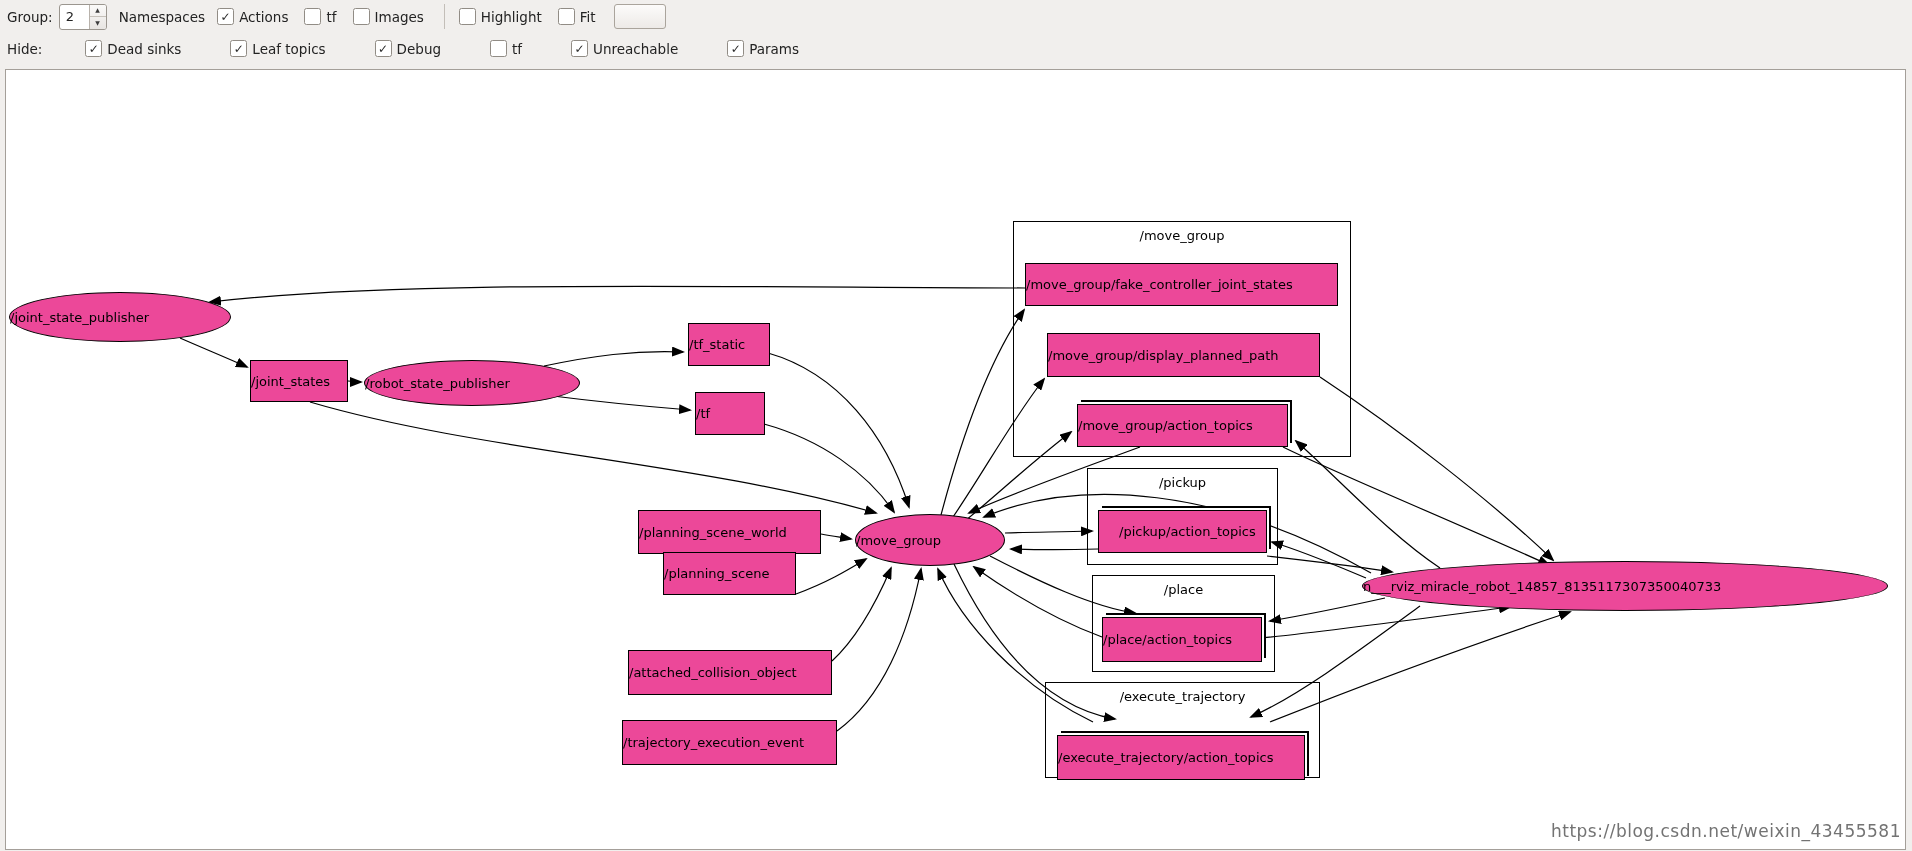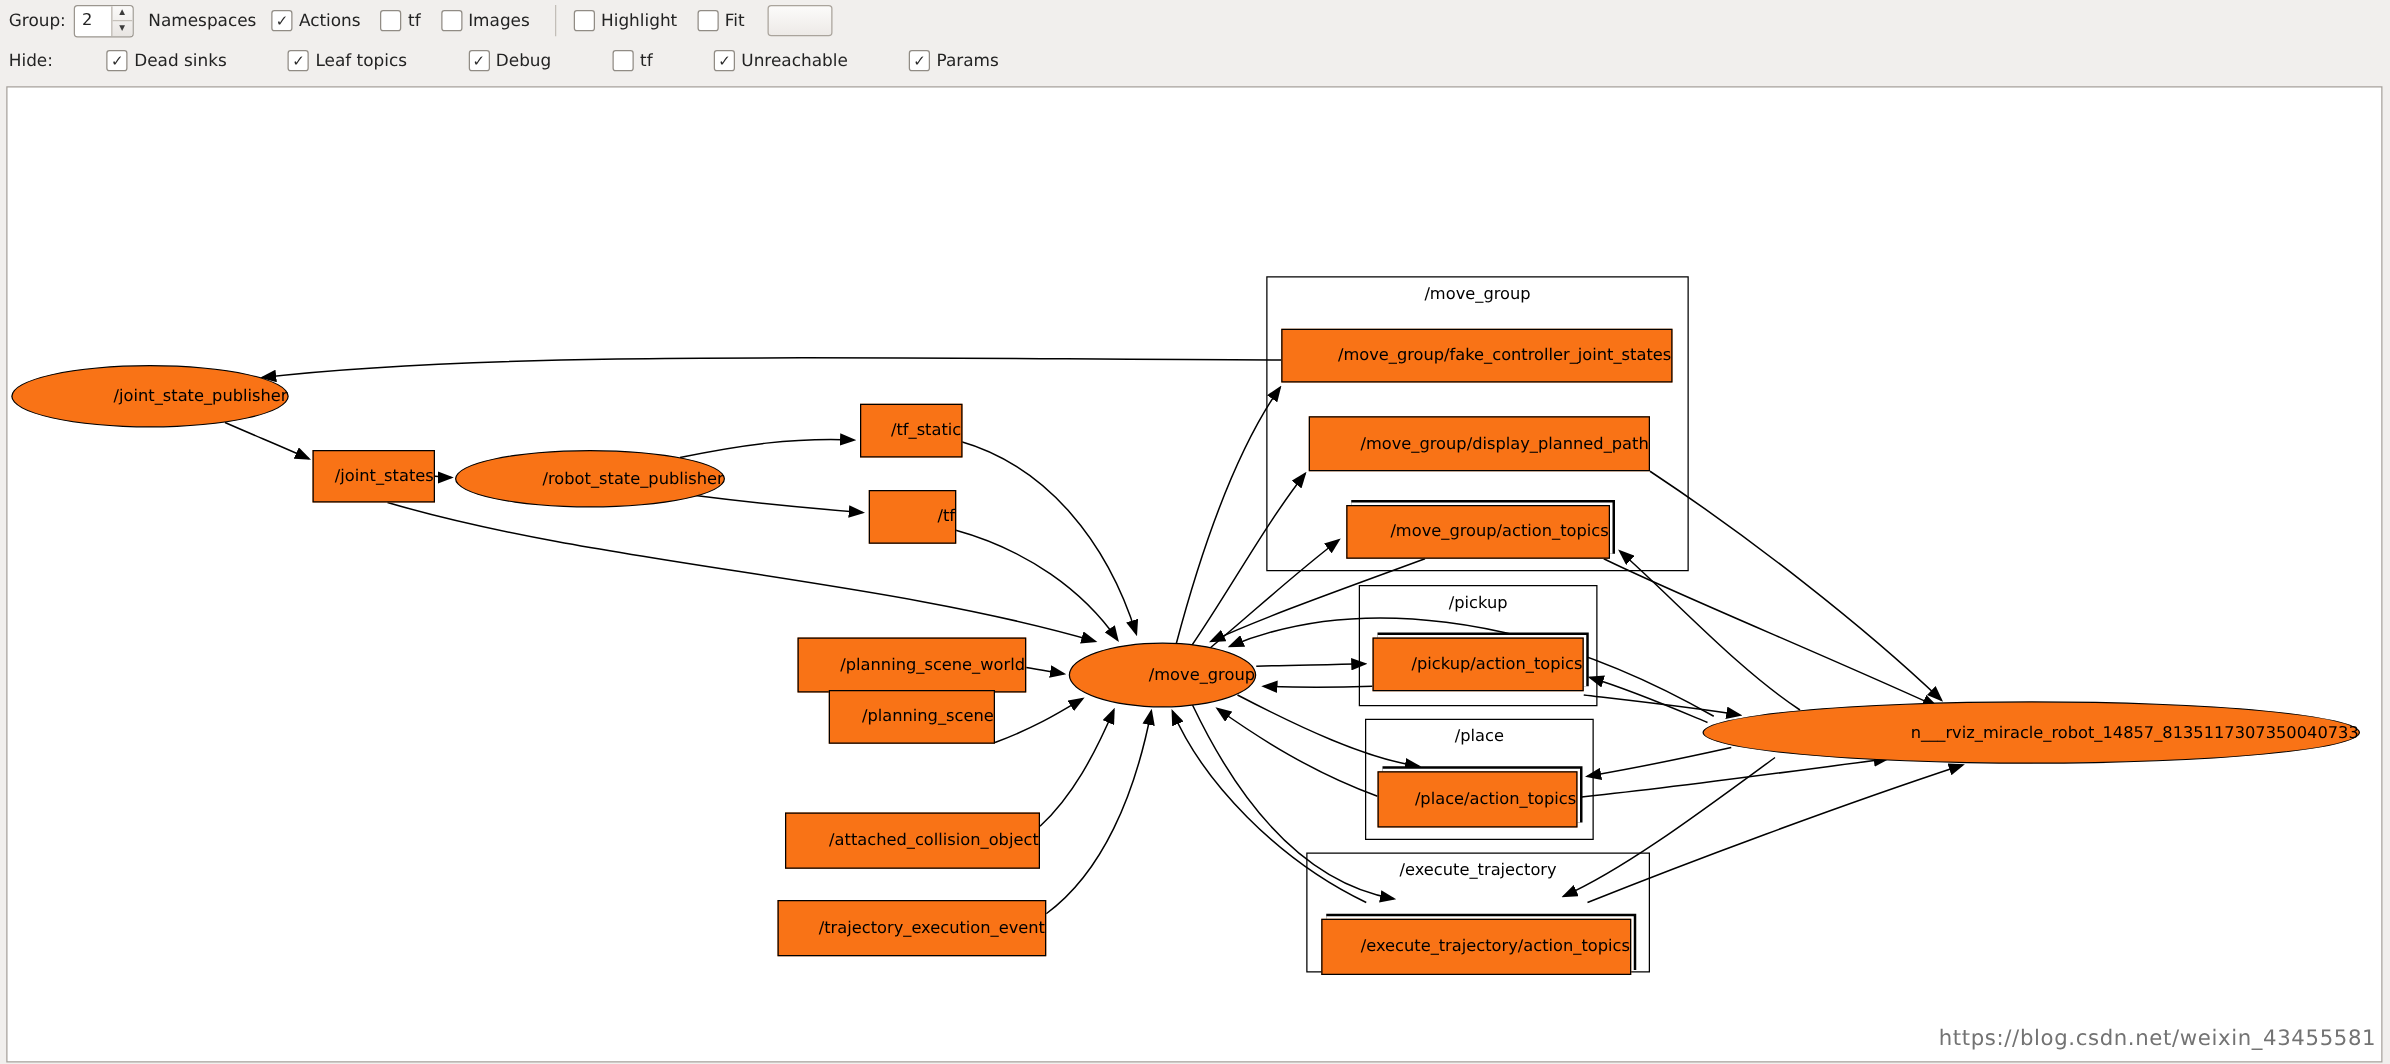--- a/index.html
+++ b/index.html
@@ -25,22 +25,22 @@
   .vsep{width:1px;height:25px;background:#c3beb8;margin:0 14px 0 4px;}
   .blank-btn{width:52px;height:25px;border:1px solid #aaa49c;border-radius:3px;
     background:linear-gradient(#fcfbfa,#edeae7);margin-left:2px;}
   
   .canvas-frame{position:absolute;left:5px;top:69px;width:1899px;height:779px;
     background:#ffffff;border:1px solid #a49f99;}
   .graph-layer{position:absolute;left:0;top:0;width:1912px;height:851px;}
   svg.edges{position:absolute;left:0;top:0;pointer-events:none;}
   .cluster{position:absolute;border:1px solid #000;background:transparent;box-sizing:border-box;}
   .cluster .ctitle{display:block;text-align:center;padding-top:6px;font-size:13px;color:#000;}
-  .node{position:absolute;display:flex;align-items:center;justify-content:flex-end;
-    box-sizing:border-box;background:#f97316;border:1px solid #000;color:#000;
+  .node{position:absolute;display:flex;align-items:center;justify-content:flex-start;
+    box-sizing:border-box;background:#ec4899;border:1px solid #000;color:#000;
     font-size:13px;white-space:nowrap;z-index:3;}
   .node.ellipse{border-radius:50%;}
   .node.box3d{box-shadow:3px -3px 0 -1px #ffffff,4px -4px 0 0 #000;}
   .watermark{position:absolute;right:11px;top:821px;font-size:17px;color:#737373;
     letter-spacing:.5px;z-index:5;}
 </style>
 </head>
 <body>
 
 <div class="toolbar">
@@ -194,21 +194,21 @@
     </div>
     <div class="node box" style="left: 663px; top: 552px; width: 133px; height: 43px;">
       <span>/planning_scene</span>
     </div>
     <div class="node box" style="left: 628px; top: 650px; width: 204px; height: 45px;">
       <span>/attached_collision_object</span>
     </div>
     <div class="node box" style="left: 622px; top: 720px; width: 215px; height: 45px;">
       <span>/trajectory_execution_event</span>
     </div>
-    <div class="node box3d" style="left: 1098px; top: 510px; width: 169px; height: 43px;">
+    <div class="node box3d" style="left: 1098px; top: 510px; width: 169px; height: 43px; padding-left: 20px;">
       <span>/pickup/action_topics</span>
     </div>
     <div class="node box3d" style="left: 1102px; top: 617px; width: 160px; height: 45px;">
       <span>/place/action_topics</span>
     </div>
     <div class="node box3d" style="left: 1057px; top: 723px; width: 248px; height: 45px; margin-top: 12px;">
       <span>/execute_trajectory/action_topics</span>
     </div>
   </div>
 <div class="watermark">https://blog.csdn.net/weixin_43455581</div>

